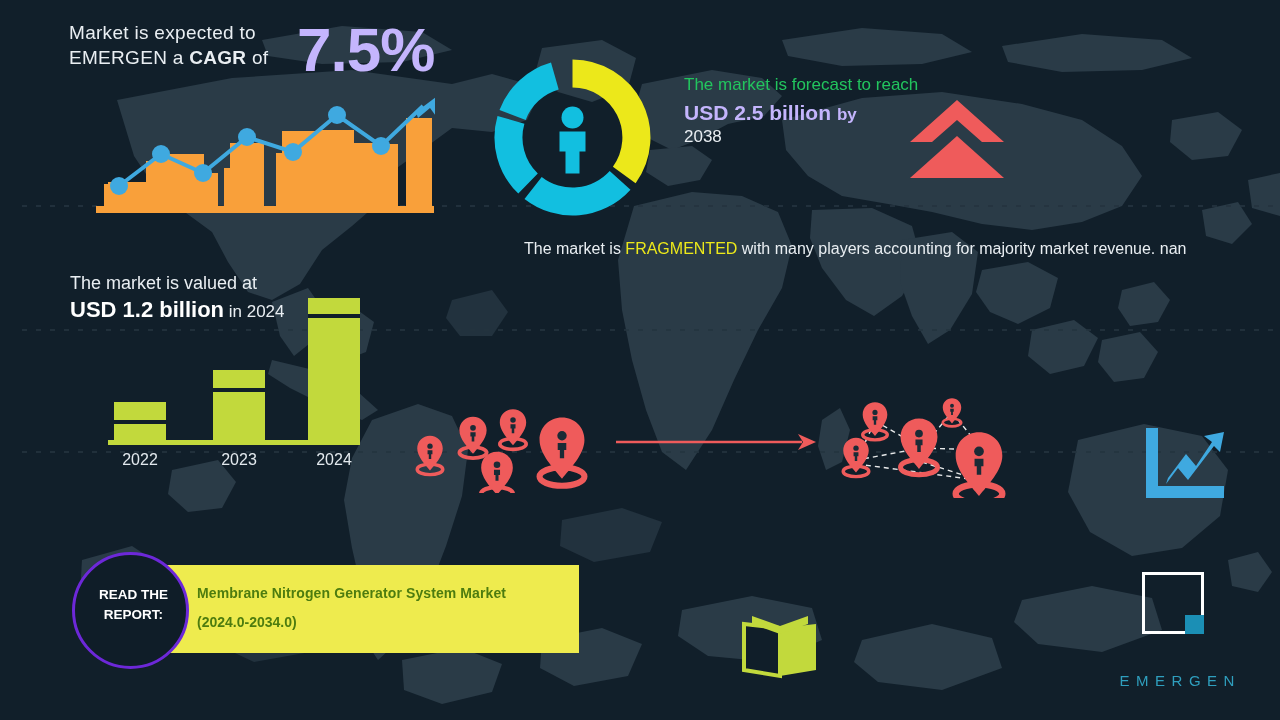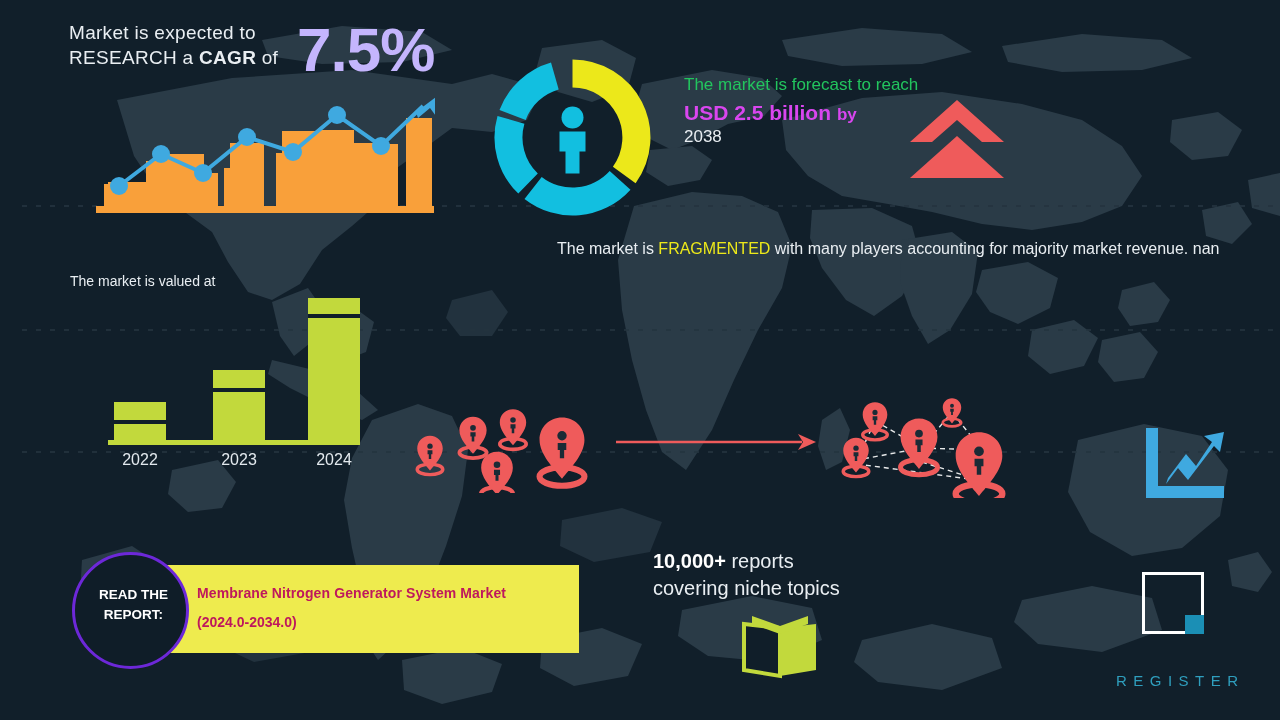--- a/index.html
+++ b/index.html
@@ -16,41 +16,41 @@
 
   
   #cagr-block{position:absolute;left:47px;top:20px;width:620px;height:75px;}
   #cagr-lead{position:absolute;left:0;top:0;font-size:19px;color:#e9eef2;letter-spacing:.3px;line-height:1.32;}
   #cagr-lead .b{font-weight:700;}
   #cagr-value{position:absolute;left:228px;top:-6px;font-size:62px;font-weight:700;color:#c4b5fd;letter-spacing:-1px;}
 
   
   #forecast-block{position:absolute;left:662px;top:74px;width:240px;}
   #forecast-lead{font-size:17px;color:#22c55e;line-height:1.28;}
-  #forecast-value{margin-top:4px;font-size:21px;font-weight:700;color:#d946ef;line-height:1.25;}
+  #forecast-value{margin-top:4px;font-size:21px;font-weight:700;color:#c4b5fd;line-height:1.25;}
   #forecast-value .sub{font-size:17px;font-weight:700;}
   #forecast-year{font-size:17px;color:#e9eef2;line-height:1.28;}
 
   
-  #frag-block{position:absolute;left:535px;top:238px;width:680px;font-size:16px;color:#e9eef2;line-height:1.42;}
+  #frag-block{position:absolute;left:502px;top:238px;width:680px;font-size:16px;color:#e9eef2;line-height:1.42;}
   #frag-block .hl{color:#ece81a;font-weight:400;}
 
   
   #valued-block{position:absolute;left:48px;top:273px;width:420px;}
-  #valued-lead{font-size:14px;color:#e9eef2;}
+  #valued-lead{font-size:18px;color:#e9eef2;}
   #valued-value{margin-top:3px;font-size:22px;font-weight:700;color:#ffffff;}
   #valued-value .sub{font-size:17px;font-weight:400;color:#e9eef2;}
 
   
   #reports-block{position:absolute;left:631px;top:548px;width:260px;font-size:20px;color:#e9eef2;line-height:1.35;}
   #reports-block .n{font-weight:700;color:#ffffff;}
 
   
   #report-bar{position:absolute;left:137px;top:565px;width:420px;height:88px;background:#eeeb4e;}
-  #report-bar-text{position:absolute;left:38px;top:20px;color:#be185d;}
+  #report-bar-text{position:absolute;left:38px;top:20px;color:#4d7c0f;}
   #report-title{font-size:14px;font-weight:700;letter-spacing:.1px;}
   #report-range{margin-top:13px;font-size:14px;font-weight:700;}
   #report-circle{position:absolute;left:50px;top:552px;width:117px;height:117px;border-radius:50%;
                  background:#0f1d28;border:3px solid #6d28d9;box-sizing:border-box;}
   #report-circle-label{position:absolute;left:0;top:30px;width:117px;text-align:center;
                        font-size:13.5px;font-weight:700;color:#ffffff;line-height:1.45;}
 
   
   #logo{position:absolute;left:1055px;top:572px;width:200px;height:130px;}
   #logo-mark{position:absolute;left:65px;top:0;width:62px;height:62px;border:3px solid #ffffff;box-sizing:border-box;}
@@ -127,21 +127,21 @@
     </g>
 
     <g stroke="#24343f" stroke-width="2" stroke-dasharray="5 9" fill="none" opacity="0.85">
       <line x1="0" y1="206" x2="1280" y2="206"></line>
       <line x1="0" y1="330" x2="1280" y2="330"></line>
       <line x1="0" y1="452" x2="1280" y2="452"></line>
     </g>
   </svg>
 
   <div id="cagr-block">
-    <div id="cagr-lead"><span>Market is expected to</span><br><span>RESEARCH a </span><span class="b">CAGR</span><span> of</span></div>
+    <div id="cagr-lead"><span>Market is expected to</span><br><span>EMERGEN a </span><span class="b">CAGR</span><span> of</span></div>
     <div id="cagr-value">7.5%</div>
   </div>
 
   <svg class="abs" style="left:68px;top:88px;" width="345" height="132" viewBox="0 0 345 132">
 
     <g fill="#f9a03a">
       <rect x="18" y="94" width="38" height="24"></rect>
       <rect x="76" y="66" width="38" height="52"></rect>
       <rect x="134" y="80" width="38" height="38"></rect>
       <rect x="192" y="43" width="38" height="75"></rect>
@@ -206,20 +206,21 @@
 
   <svg class="abs" style="left:886px;top:98px;" width="98" height="82" viewBox="0 0 98 82">
     <path d="M49,2 L96,44 L74,44 L49,22 L24,44 L2,44 Z" fill="#ef5b5b"></path>
     <path d="M49,38 L96,80 L2,80 Z" fill="#ef5b5b"></path>
   </svg>
 
   <div id="frag-block"><span>The market is </span><span class="hl">FRAGMENTED</span><span> with many players accounting for majority market revenue. nan</span></div>
 
   <div id="valued-block">
     <div id="valued-lead">The market is valued at</div>
+    <div id="valued-value"><span>USD 1.2 billion</span><span class="sub"> in 2024</span></div>
   </div>
 
   <svg class="abs" style="left:78px;top:295px;" width="260" height="175" viewBox="0 0 260 175">
 
     <g>
       <rect x="14" y="107" width="52" height="38" fill="#c2d93c"></rect>
       <rect x="14" y="125" width="52" height="4" fill="#101e29"></rect>
       <rect x="113" y="75" width="52" height="70" fill="#c2d93c"></rect>
       <rect x="113" y="93" width="52" height="4" fill="#101e29"></rect>
       <rect x="208" y="3" width="52" height="142" fill="#c2d93c"></rect>
@@ -302,28 +303,27 @@
       <div id="report-title">Membrane Nitrogen Generator System Market</div>
       <div id="report-range">(2024.0-2034.0)</div>
     </div>
   </div>
   <div id="report-circle">
     <div id="report-circle-label">READ
 THE
 REPORT:</div>
   </div>
 
-  <div id="reports-block"><span class="n">10,000+</span><span> reports</span><br><span>covering niche topics</span></div>
 
   <svg class="abs" style="left:718px;top:614px;" width="80" height="66" viewBox="0 0 80 66">
     <path d="M40,14 L40,62 L4,56 L4,10 Z" fill="#101e29" stroke="#c2d93c" stroke-width="4"></path>
     <path d="M40,14 L76,10 L76,56 L40,62 Z" fill="#c2d93c"></path>
     <path d="M12,2 L40,12 L40,20 L12,10 Z" fill="#c2d93c"></path>
     <path d="M68,2 L40,12 L40,20 L68,10 Z" fill="#c2d93c"></path>
   </svg>
 
   <div id="logo">
     <div id="logo-mark"></div>
     <div id="logo-corner"></div>
-    <div id="logo-sub">REGISTER</div>
+    <div id="logo-sub">EMERGEN</div>
   </div>
 
 </div>
 
 </body></html>

